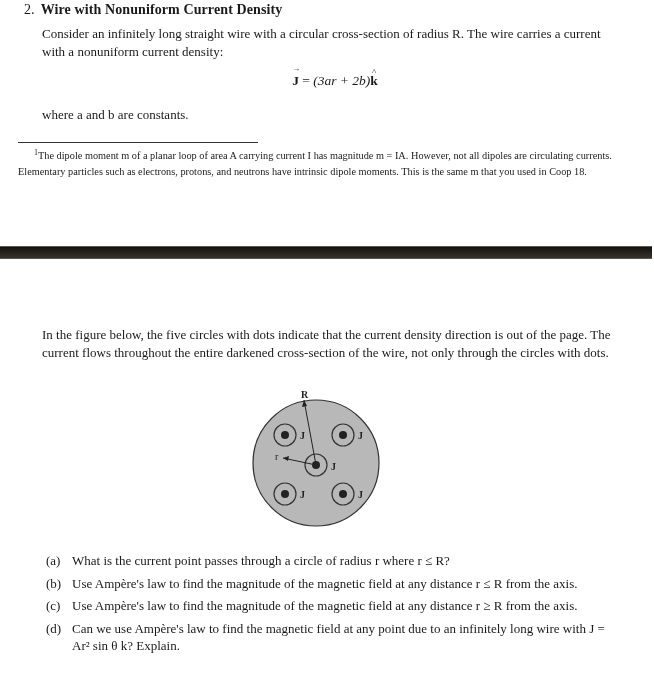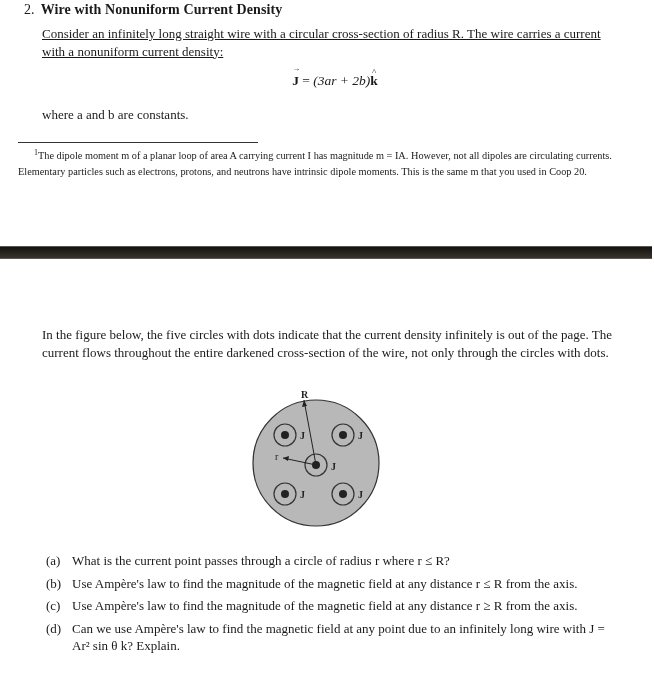--- a/index.html
+++ b/index.html
@@ -5,21 +5,21 @@
   html, body { margin: 0; padding: 0; background: #ffffff; }
   body {
     width: 654px; height: 695px; position: relative; overflow: hidden;
     font-family: "Liberation Serif", "DejaVu Serif", serif;
     color: #1a1a1a;
   }
   .abs { position: absolute; }
   .title { left: 24px; top: 2px; font-size: 14px; font-weight: bold; letter-spacing: 0.1px; text-align: right; }
   .title .num { font-weight: normal; margin-right: 6px; }
   .para { font-size: 13px; line-height: 17.5px; }
-  .p1 { left: 42px; top: 25px; width: 574px; text-decoration: underline; }
+  .p1 { left: 42px; top: 25px; width: 574px; }
   .eq { left: 8px; width: 654px; top: 73px; text-align: center; font-size: 13.5px; }
   .p2 { left: 42px; top: 106px; }
   .fn-rule { left: 18px; top: 142px; width: 240px; height: 1px; background: #333; }
   .footnote { left: 18px; top: 145px; width: 600px; font-size: 10.3px; line-height: 15.5px; text-indent: 16px; }
   .gap { left: 0; top: 188px; width: 654px; height: 58px; background: #ffffff; }
   .bar { left: 0; top: 246px; width: 652px; height: 13px;
          background: linear-gradient(#141210, #2a2621 60%, #37322b);
          border-top: 1px solid #5a5650; border-bottom: 1px solid #5a5650; box-sizing: border-box; }
   .p3 { left: 42px; top: 326px; width: 574px; }
   .figure { left: 240px; top: 388px; width: 160px; height: 150px; }
@@ -44,27 +44,27 @@
 <div class="abs para p1">Consider an infinitely long straight wire with a circular cross-section of radius R. The wire carries a current with a nonuniform current density:</div>
 
 <div class="abs eq">
   <span class="vec">J</span><span> = </span><i>(3ar + 2b)</i><span class="hat">k</span>
 </div>
 
 <div class="abs para p2">where a and b are constants.</div>
 
 <div class="abs fn-rule"></div>
 <div class="abs footnote">
-  <sup>1</sup><span>The dipole moment m of a planar loop of area A carrying current I has magnitude m = IA. However, not all dipoles are circulating currents. Elementary particles such as electrons, protons, and neutrons have intrinsic dipole moments. This is the same m that you used in Coop 20.</span>
+  <sup>1</sup><span>The dipole moment m of a planar loop of area A carrying current I has magnitude m = IA. However, not all dipoles are circulating currents. Elementary particles such as electrons, protons, and neutrons have intrinsic dipole moments. This is the same m that you used in Coop 18.</span>
 </div>
 
 <div class="abs gap"></div>
 <div class="abs bar"></div>
 
-<div class="abs para p3">In the figure below, the five circles with dots indicate that the current density infinitely is out of the page. The current flows throughout the entire darkened cross-section of the wire, not only through the circles with dots.</div>
+<div class="abs para p3">In the figure below, the five circles with dots indicate that the current density direction is out of the page. The current flows throughout the entire darkened cross-section of the wire, not only through the circles with dots.</div>
 
 <div class="abs figure">
   <svg width="160" height="150" viewBox="0 0 160 150">
     <circle cx="76" cy="75" r="63" fill="#b8b8b8" stroke="#333" stroke-width="1.2"></circle>
     <g stroke="#333" stroke-width="1.2" fill="none">
       <circle cx="45" cy="47" r="11"></circle>
       <circle cx="103" cy="47" r="11"></circle>
       <circle cx="76" cy="77" r="11"></circle>
       <circle cx="45" cy="106" r="11"></circle>
       <circle cx="103" cy="106" r="11"></circle>

